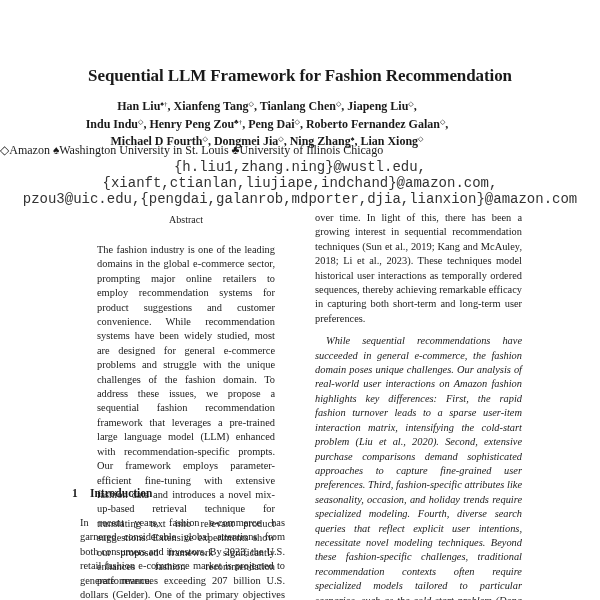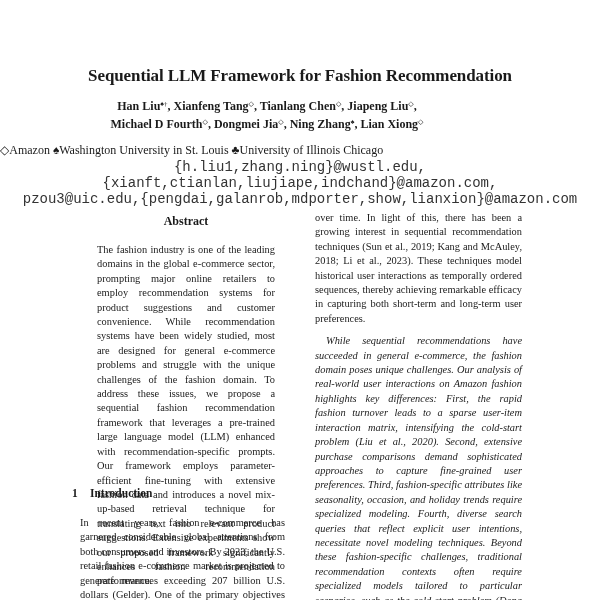--- a/index.html
+++ b/index.html
@@ -4,21 +4,21 @@
 <style>
   html, body { margin: 0; padding: 0; background: #ffffff; }
   body { width: 600px; height: 600px; overflow: hidden; position: relative; font-family: "Liberation Serif", serif; color: #1a1a1a; }
   .title { position: absolute; top: 66px; left: 0; width: 600px; text-align: center; font-weight: bold; font-size: 17px; letter-spacing: -0.1px; }
   .authors { position: absolute; top: 97px; left: 0; width: 534px; text-align: center; font-weight: bold; font-size: 12px; line-height: 15.5px; }
   .affil { position: absolute; top: 143px; left: 0; width: 600px; font-size: 12px; line-height: 15px; }
   .emails { position: absolute; top: 159px; left: 0; width: 600px; text-align: center; font-family: "Liberation Mono", monospace; font-size: 14px; line-height: 16px; color: #333; }
   sup { font-size: 7px; font-weight: normal; vertical-align: 4px; }
   .col { position: absolute; font-size: 10.4px; line-height: 14.4px; text-align: justify; }
   .col p { margin: 8px; }
-  .abs-head { position: absolute; top: 214px; left: 89px; width: 194px; text-align: center; font-weight: bold; font-size: 12px; }
+  .abs-head { position: absolute; top: 214px; left: 89px; width: 194px; text-align: center; font-weight: normal; font-size: 10px; }
   .abstract { top: 235px; left: 89px; width: 194px; }
   .sec-head { position: absolute; top: 487px; left: 72px; font-weight: bold; font-size: 11.5px; font-family: Liberation Serif, serif; }
   .sec-head .num { display: inline-block; width: 18px; }
   .intro { top: 508px; left: 72px; width: 221px; }
   .right { top: 203px; left: 307px; width: 223px; }
   .indent { text-indent: 11px; }
   .gap { margin-top: 4px !important; font-style: italic; }
 </style>
 </head>
 <body>
@@ -26,32 +26,38 @@
 <div class="title">Sequential LLM Framework for Fashion Recommendation</div>
 
 <div class="authors">
   <div>
     <span>Han Liu</span><sup>♠†</sup>,
     <span>Xianfeng Tang</span><sup>◇</sup>,
     <span>Tianlang Chen</span><sup>◇</sup>,
     <span>Jiapeng Liu</span><sup>◇</sup>,
   </div>
   <div>
+    <span>Indu Indu</span><sup>◇</sup>,
+    <span>Henry Peng Zou</span><sup>♣†</sup>,
+    <span>Peng Dai</span><sup>◇</sup>,
+    <span>Roberto Fernandez Galan</span><sup>◇</sup>,
+  </div>
+  <div>
     <span>Michael D Fourth</span><sup>◇</sup>,
     <span>Dongmei Jia</span><sup>◇</sup>,
     <span>Ning Zhang</span><sup>♠</sup>,
     <span>Lian Xiong</span><sup>◇</sup>
   </div>
 </div>
 
 <div class="affil">◇Amazon ♠Washington University in St. Louis ♣University of Illinois Chicago</div>
 
 <div class="emails">
   <div>{h.liu1,zhang.ning}@wustl.edu,{xianft,ctianlan,liujiape,indchand}@amazon.com,</div>
-  <div>pzou3@uic.edu,{pengdai,galanrob,mdporter,show,lianxion}@amazon.com</div>
+  <div>pzou3@uic.edu,{pengdai,galanrob,mdporter,djia,lianxion}@amazon.com</div>
 </div>
 
 <div class="abs-head">Abstract</div>
 <div class="col abstract">
   <p>The fashion industry is one of the leading domains in the global e-commerce sector, prompting major online retailers to employ recommendation systems for product suggestions and customer convenience. While recommendation systems have been widely studied, most are designed for general e-commerce problems and struggle with the unique challenges of the fashion domain. To address these issues, we propose a sequential fashion recommendation framework that leverages a pre-trained large language model (LLM) enhanced with recommendation-specific prompts. Our framework employs parameter-efficient fine-tuning with extensive fashion data and introduces a novel mix-up-based retrieval technique for translating text into relevant product suggestions. Extensive experiments show our proposed framework significantly enhances fashion recommendation performance.</p>
 </div>
 
 <div class="sec-head">
   <span class="num">1</span><span>Introduction</span>
 </div>

